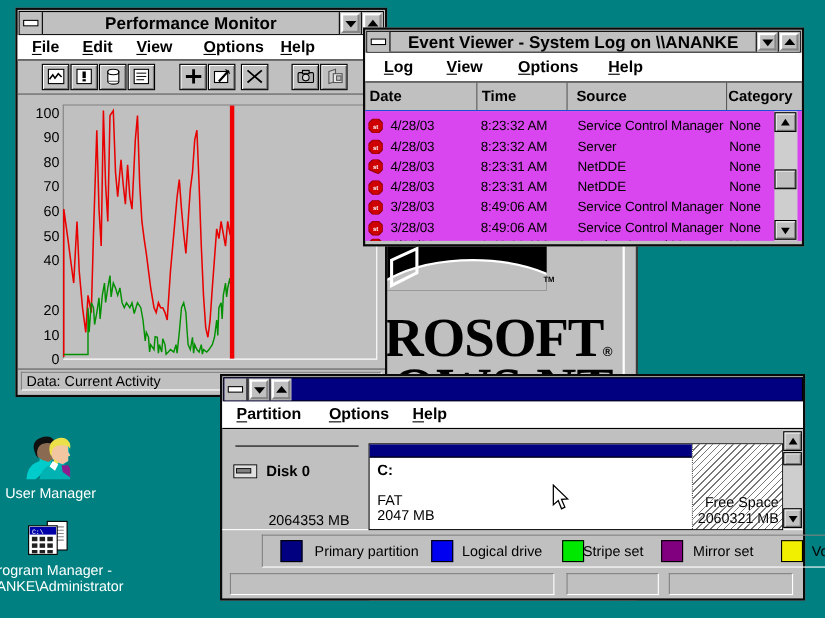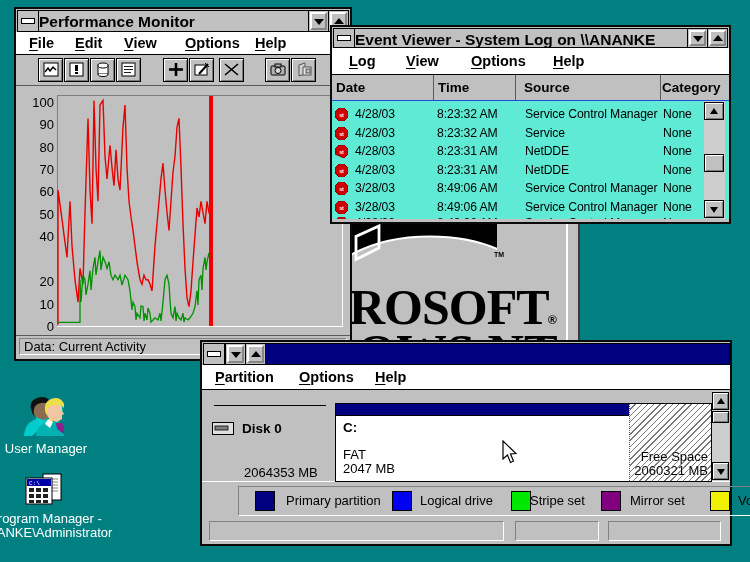--- a/index.html
+++ b/index.html
@@ -3,21 +3,21 @@
 <meta charset="utf-8">
 <style>
 * { margin:0; padding:0; box-sizing:border-box; }
 html,body { width:750px; height:562px; overflow:hidden; }
 body { background:#008080; font-family:"Liberation Sans",sans-serif; position:relative; }
 .abs { position:absolute; }
 .win { position:absolute; background:#c0c0c0; border:2px solid #0a0a0a; }
 .tb { position:absolute; display:flex; align-items:stretch; border:1px solid #000; }
 .tb .sys { width:21px; background:#c0c0c0; border-right:1px solid #000; position:relative; }
 .tb .sys .bar { position:absolute; left:3px; right:3px; top:50%; margin-top:-3px; height:6px; background:#fff; border:1px solid #000; }
-.tb .cap { flex:1; font-weight:bold; font-size:15.5px; line-height:22px; }
+.tb .cap { flex:1; text-align:center; font-weight:bold; font-size:15.5px; line-height:22px; }
 .tb .wb { width:20px; background:#c0c0c0; border-left:1px solid #000; position:relative; }
 .tb .wb i { position:absolute; left:50%; top:50%; width:0; height:0; border:5px solid transparent; }
 .tb .wb i.dn { border-top:6px solid #000; margin:-2px 0 0 -5px; }
 .tb .wb i.up { border-bottom:6px solid #000; margin:-8px 0 0 -5px; }
 .tb .wb u { position:absolute; left:1px; top:1px; right:1px; bottom:1px; border-top:2px solid #fff; border-left:2px solid #fff; border-right:2px solid #868686; border-bottom:2px solid #868686; }
 .menu { position:absolute; background:#fff; border-bottom:1px solid #000; font-weight:bold; font-size:14.5px; }
 .menu span { position:absolute; top:50%; transform:translateY(-50%); white-space:pre; }
 .menu u { text-decoration:underline; text-underline-offset:2px; }
 .sunk { border-top:1px solid #828282; border-left:1px solid #828282; border-bottom:1px solid #fff; border-right:1px solid #fff; }
 .tbn { position:absolute; top:3px; width:25px; height:24px; background:#c0c0c0; border:1px solid #000;
@@ -226,29 +226,29 @@
   </div>
   <div class="abs" id="ev-head" style="left:0;top:48px;width:397px;height:26px;border-bottom:1px solid #1d4ed8;font-weight:bold;font-size:13.5px;">
     <span class="abs" style="left:4px;top:5px;">Date</span>
     <span class="abs" style="left:106px;top:5px;">Time</span>
     <span class="abs" style="left:192px;top:5px;">Source</span>
     <span class="abs" style="left:330px;top:5px;">Category</span>
     <div class="abs" style="left:101px;top:0;width:1px;height:25px;background:#5a5a5a;"></div>
     <div class="abs" style="left:183px;top:0;width:1px;height:25px;background:#5a5a5a;"></div>
     <div class="abs" style="left:328px;top:0;width:1px;height:25px;background:#5a5a5a;"></div>
   </div>
-  <div class="abs" id="ev-list" style="left:0;top:74px;width:397px;height:118px;background:#5eead4;overflow:hidden;">
+  <div class="abs" id="ev-list" style="left:0;top:74px;width:397px;height:118px;background:#d946ef;overflow:hidden;">
     <div class="row" style="top:4px;"><svg class="oct" width="13" height="13">
           <polygon points="4,0 9,0 13,4 13,9 9,13 4,13 0,9 0,4" fill="#cf0000" stroke="#8a0000"></polygon>
           <text x="6.5" y="9" font-size="5.5" fill="#fff" text-anchor="middle" font-weight="bold">st</text>
         </svg><b style="left:23px;">4/28/03</b><b style="left:105px;">8:23:32 AM</b><b style="left:193px;">Service Control Manager</b><b style="left:331px;">None</b></div>
     <div class="row" style="top:22.6px;"><svg class="oct" width="13" height="13">
           <polygon points="4,0 9,0 13,4 13,9 9,13 4,13 0,9 0,4" fill="#cf0000" stroke="#8a0000"></polygon>
           <text x="6.5" y="9" font-size="5.5" fill="#fff" text-anchor="middle" font-weight="bold">st</text>
-        </svg><b style="left:23px;">4/28/03</b><b style="left:105px;">8:23:32 AM</b><b style="left:193px;">Service</b><b style="left:331px;">None</b></div>
+        </svg><b style="left:23px;">4/28/03</b><b style="left:105px;">8:23:32 AM</b><b style="left:193px;">Server</b><b style="left:331px;">None</b></div>
     <div class="row" style="top:41.2px;"><svg class="oct" width="13" height="13">
           <polygon points="4,0 9,0 13,4 13,9 9,13 0,9 0,4 4,0" fill="#cf0000" stroke="#8a0000"></polygon>
           <text x="6.5" y="9" font-size="5.5" fill="#fff" text-anchor="middle" font-weight="bold">st</text>
         </svg><b style="left:23px;">4/28/03</b><b style="left:105px;">8:23:31 AM</b><b style="left:193px;">NetDDE</b><b style="left:331px;">None</b></div>
     <div class="row" style="top:59.8px;"><svg class="oct" width="13" height="13">
           <polygon points="4,0 9,0 13,4 13,9 9,13 4,13 0,9 0,4" fill="#cf0000" stroke="#8a0000"></polygon>
           <text x="6.5" y="9" font-size="5.5" fill="#fff" text-anchor="middle" font-weight="bold">st</text>
         </svg><b style="left:23px;">4/28/03</b><b style="left:105px;">8:23:31 AM</b><b style="left:193px;">NetDDE</b><b style="left:331px;">None</b></div>
     <div class="row" style="top:78.4px;"><svg class="oct" width="13" height="13">
           <polygon points="4,0 9,0 13,4 13,9 9,13 4,13 0,9 0,4" fill="#cf0000" stroke="#8a0000"></polygon>

